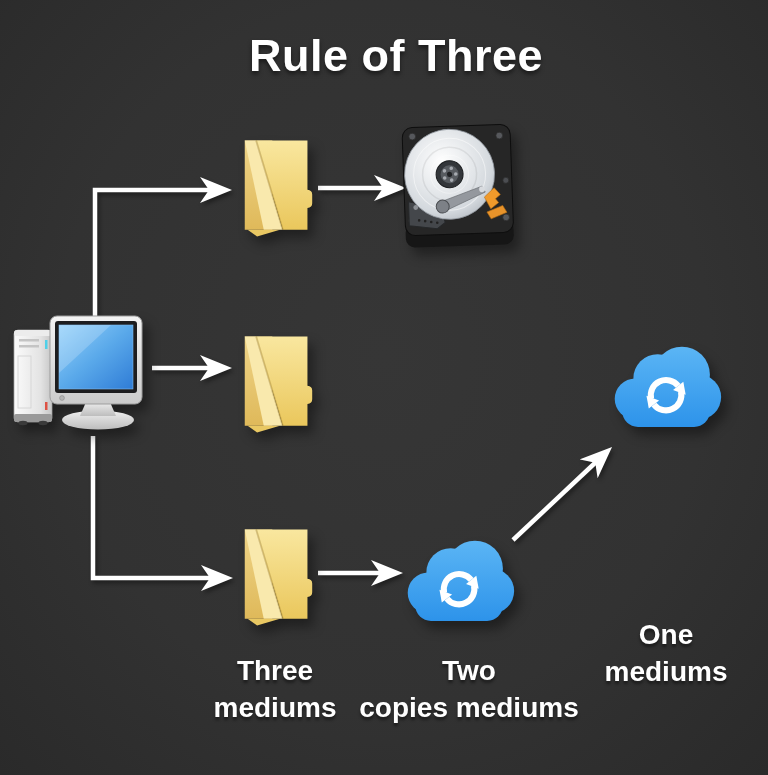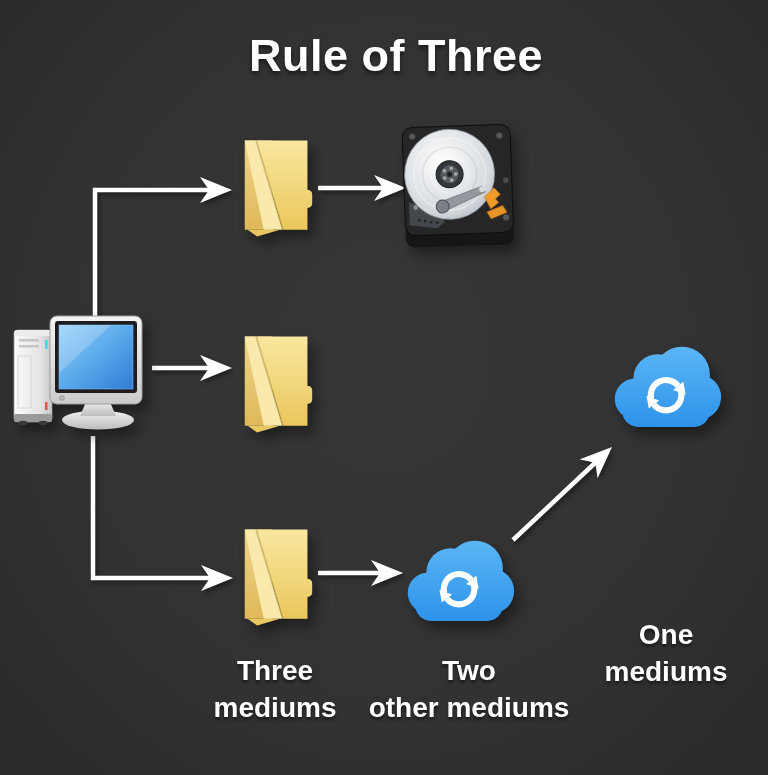--- a/index.html
+++ b/index.html
@@ -229,20 +229,20 @@
       </g>
     </svg>
   </div>
 
   <div class="label label-copies">
     <div>Three</div>
     <div>mediums</div>
   </div>
   <div class="label label-mediums">
     <div>Two</div>
-    <div>other mediums</div>
+    <div>copies mediums</div>
   </div>
   <div class="label label-offsite">
     <div>One</div>
     <div>mediums</div>
   </div>
 
 </div>
 
 </body></html>

